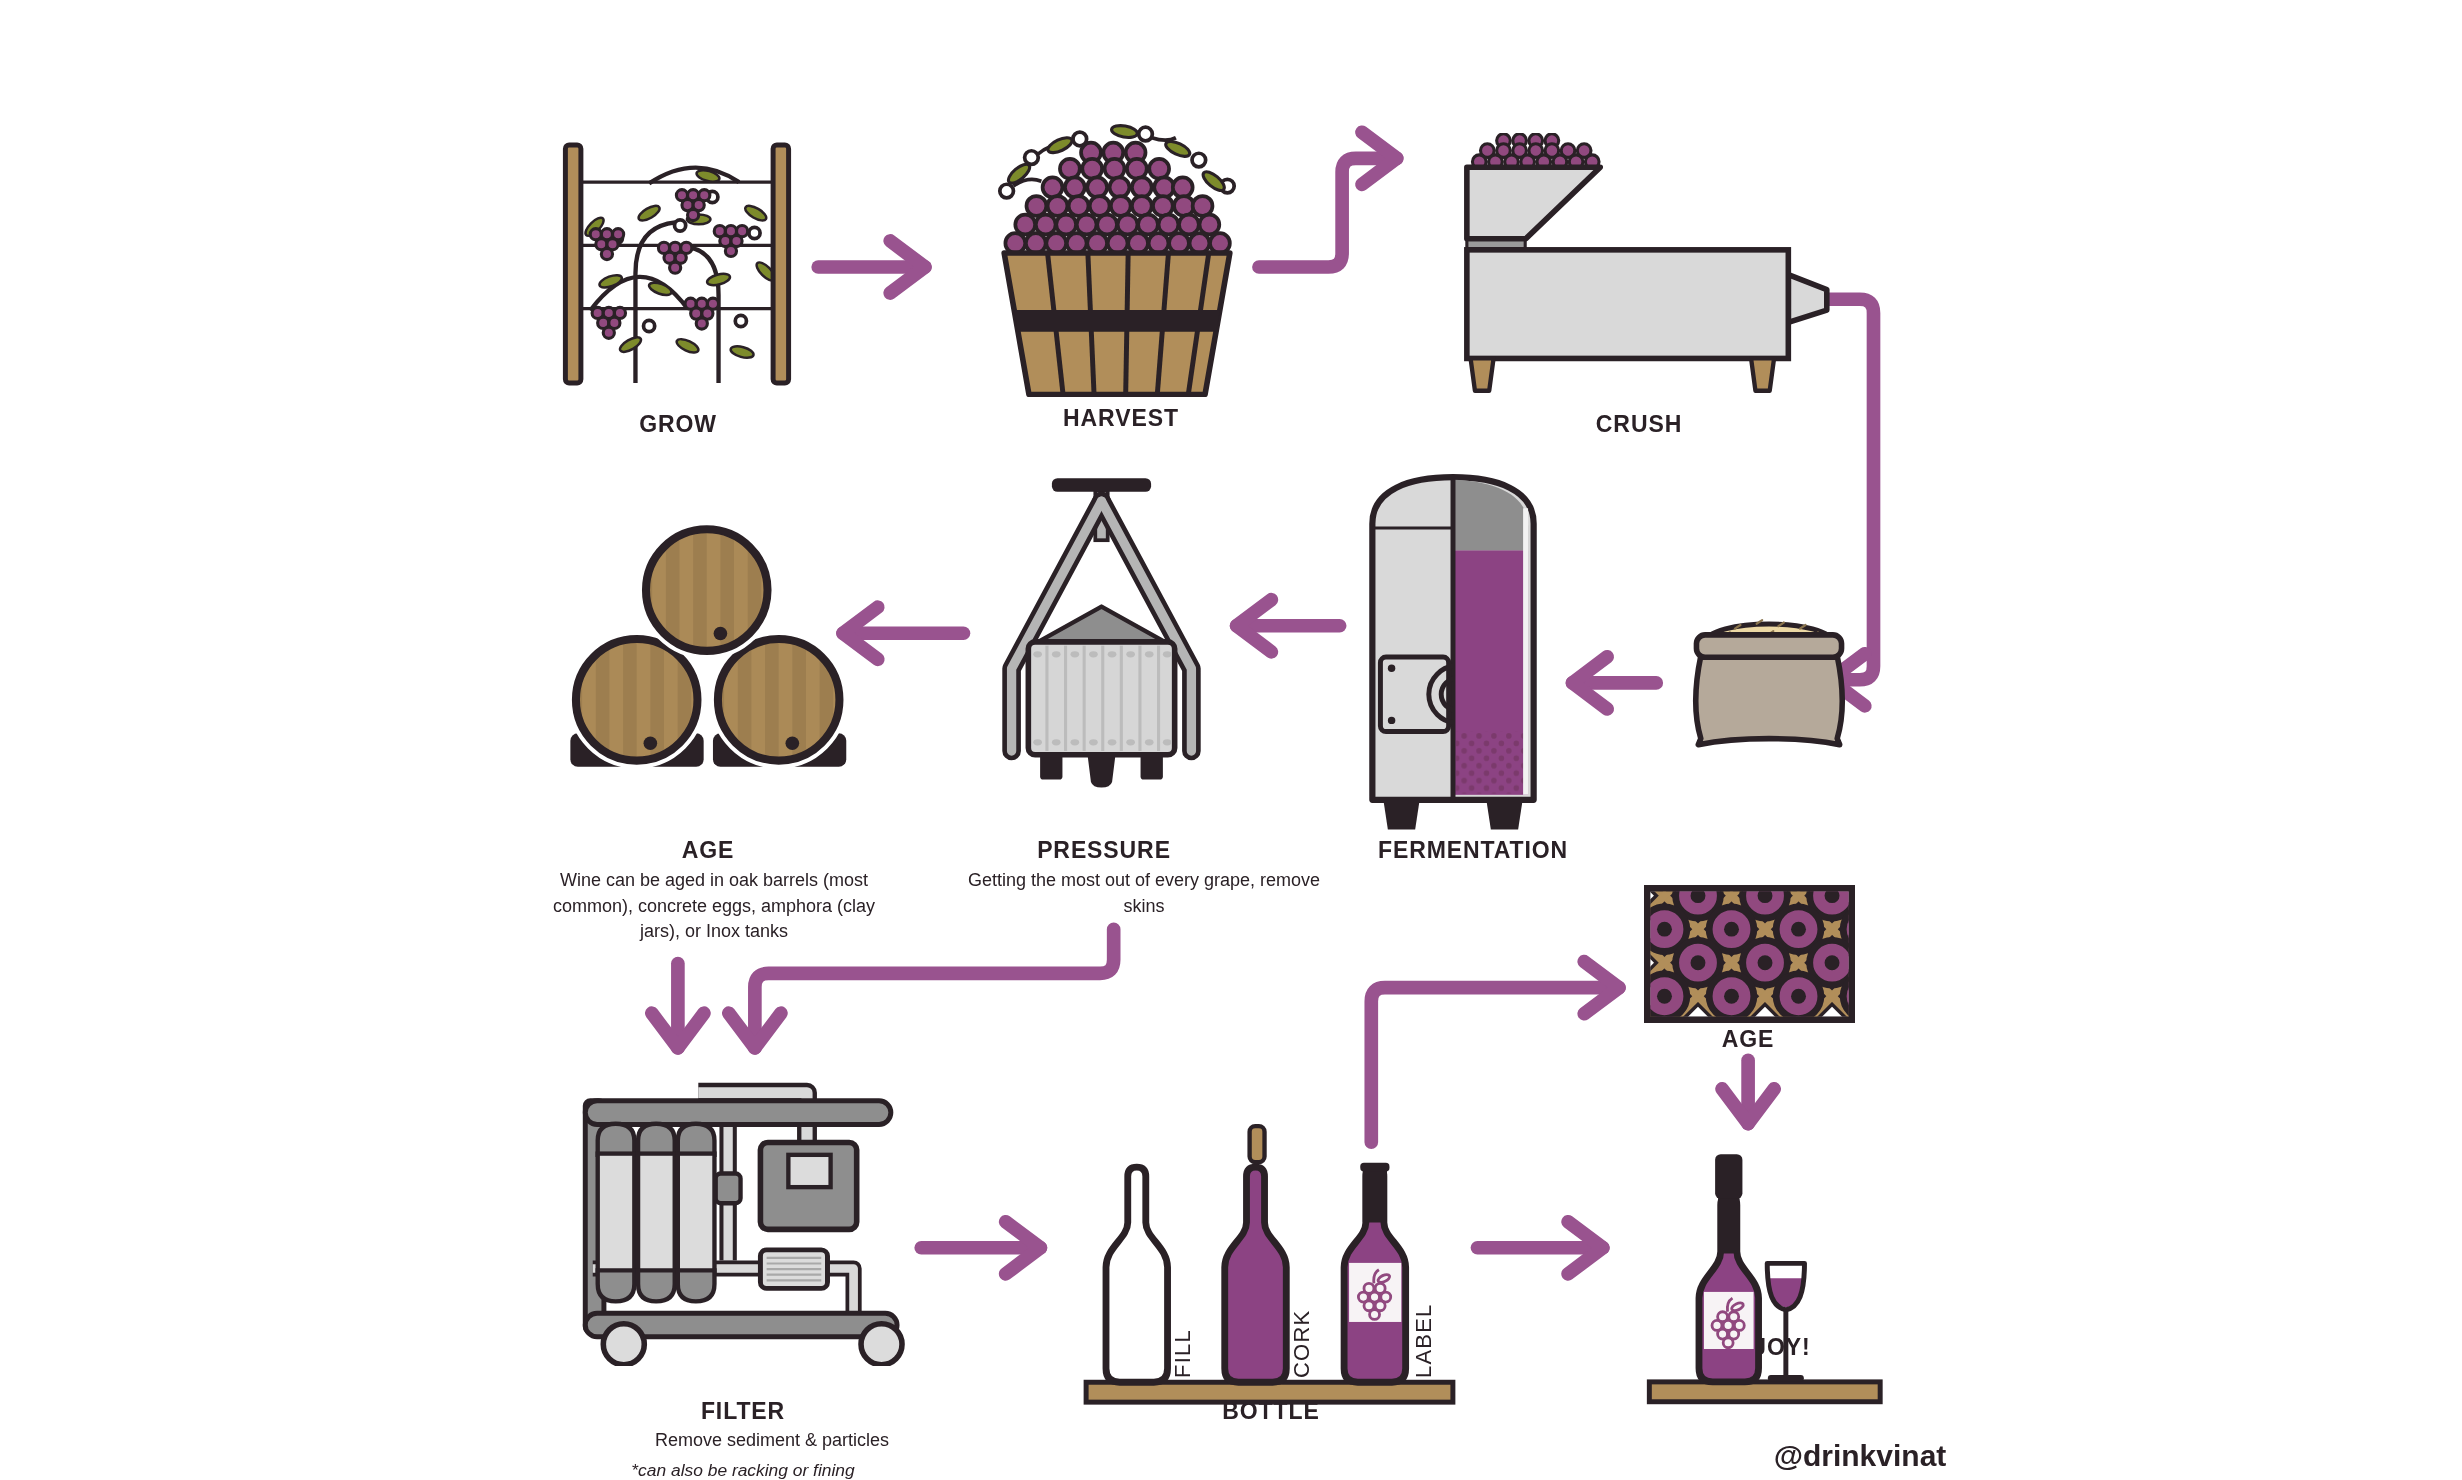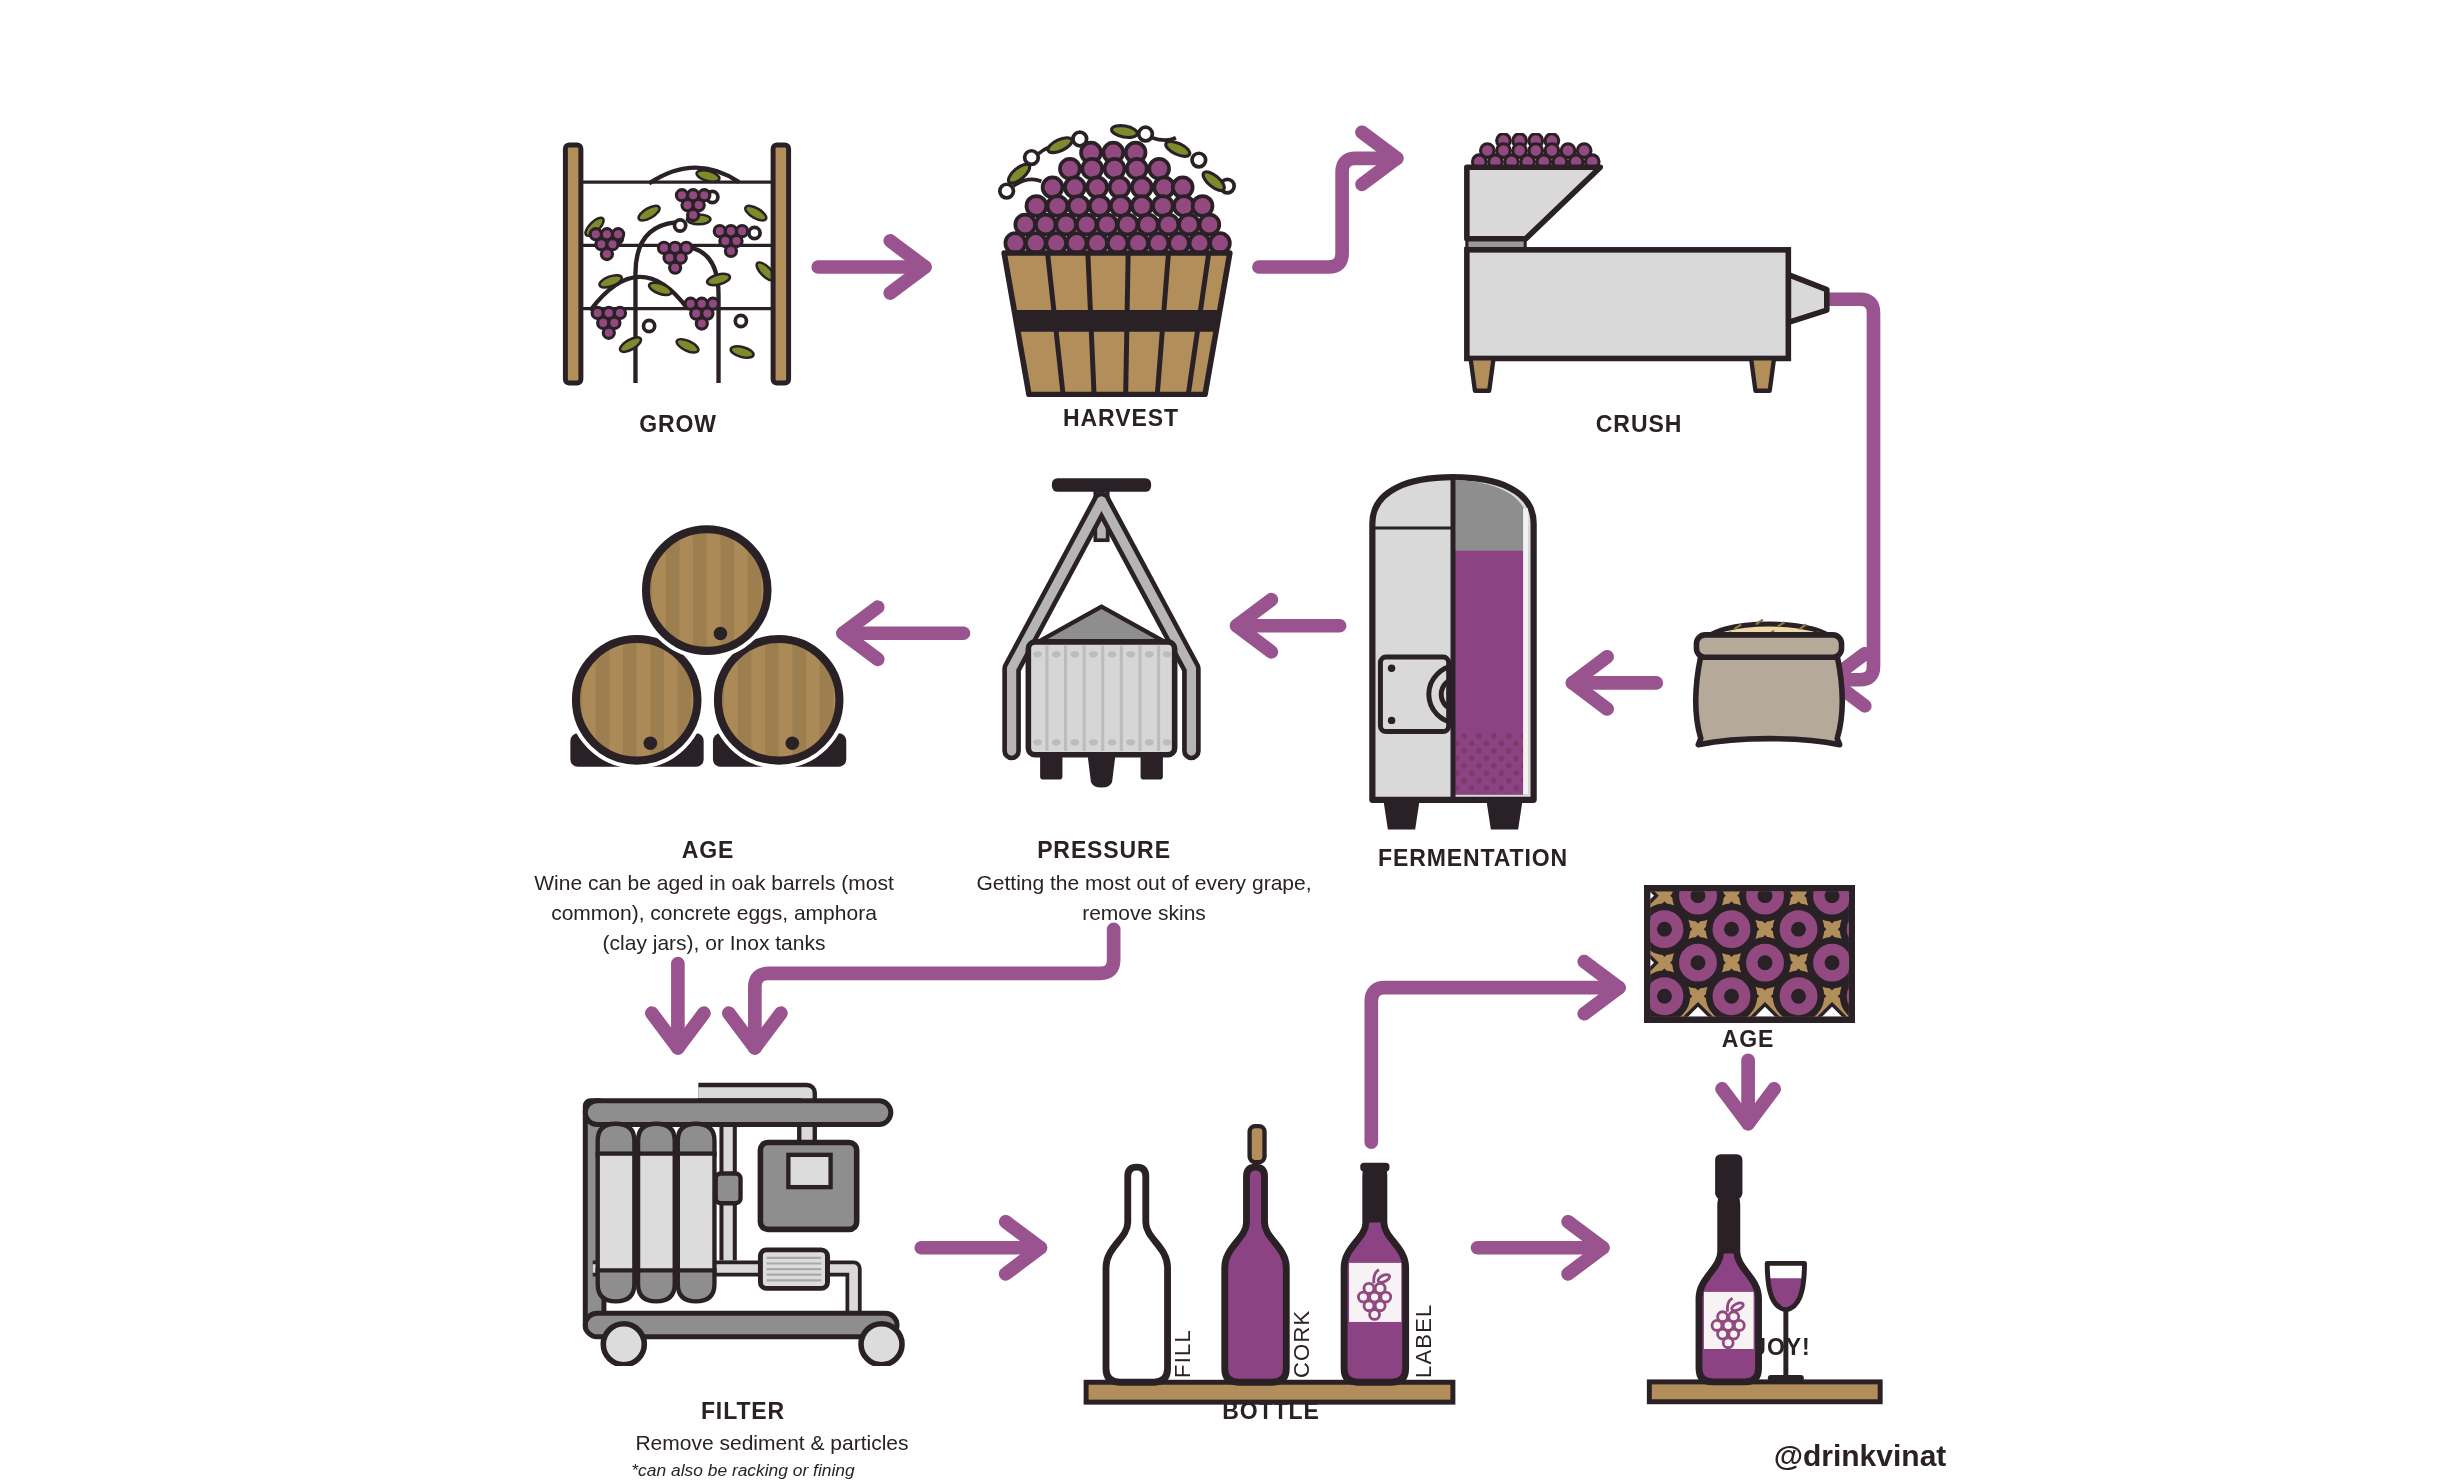--- a/index.html
+++ b/index.html
@@ -15,42 +15,42 @@
     --yeast:#ecd8a4;
   }
   html,body{margin:0;padding:0;background:#fff;}
   #canvas{position:relative;width:2462px;height:1480px;background:#ffffff;overflow:hidden;
           font-family:"Liberation Sans", sans-serif;color:var(--ink);}
   .ill{position:absolute;}
   .title{position:absolute;transform:translateX(-50%);font-weight:bold;font-size:40px;
          letter-spacing:3.1px;white-space:nowrap;}
   .label{position:absolute;transform:translateX(-50%);font-weight:bold;font-size:23px;
          letter-spacing:0.9px;white-space:nowrap;text-align:center;}
-  .desc{position:absolute;transform:translateX(-50%);font-size:21px;line-height:1.42;
+  .desc{position:absolute;transform:translateX(-50%);font-size:18px;line-height:1.42;
         text-align:center;}
   .note{position:absolute;transform:translateX(-50%);font-size:17.4px;font-style:italic;
         text-align:center;white-space:nowrap;}
   .vlabel{position:absolute;writing-mode:vertical-rl;transform:rotate(180deg);
           font-size:22px;letter-spacing:1.2px;white-space:nowrap;display:flex;align-items:center;}
   .baglabel{position:absolute;transform:translateX(-50%);font-weight:bold;font-size:18.6px;
             letter-spacing:1.2px;white-space:nowrap;}
   .credit{position:absolute;transform:translateX(-50%);font-weight:bold;font-size:30px;
           white-space:nowrap;}
 </style>
 </head>
 <body>
 
 <div id="canvas">
 
 
   <div class="label" style="left:678px;top:411px;">GROW</div>
   <div class="label" style="left:1121px;top:405px;">HARVEST</div>
   <div class="label" style="left:1639px;top:411px;">CRUSH</div>
 
-  <div class="label" style="left:1473px;top:837px;margin-top:8px;">FERMENTATION</div>
+  <div class="label" style="left:1473px;top:837px;">FERMENTATION</div>
   <div class="label" style="left:1104px;top:837px;">PRESSURE</div>
   <div class="desc" style="left:1144px;top:868px;width:397px;">Getting the most out of every grape, remove skins</div>
 
   <div class="label" style="left:708px;top:837px;">AGE</div>
   <div class="desc" style="left:714px;top:868px;width:366px;">Wine can be aged in oak barrels (most common), concrete eggs, amphora (clay jars), or Inox tanks</div>
 
   <div class="baglabel" style="left:1771px;top:683px;">+ YEAST</div>
 
   <div class="label" style="left:743px;top:1398px;">FILTER</div>
   <div class="desc" style="left:772px;top:1428px;width:497px;">Remove sediment &amp; particles</div>

